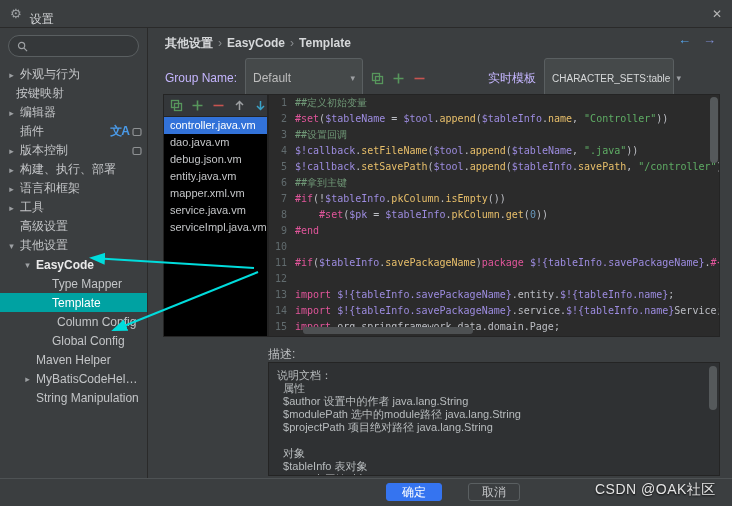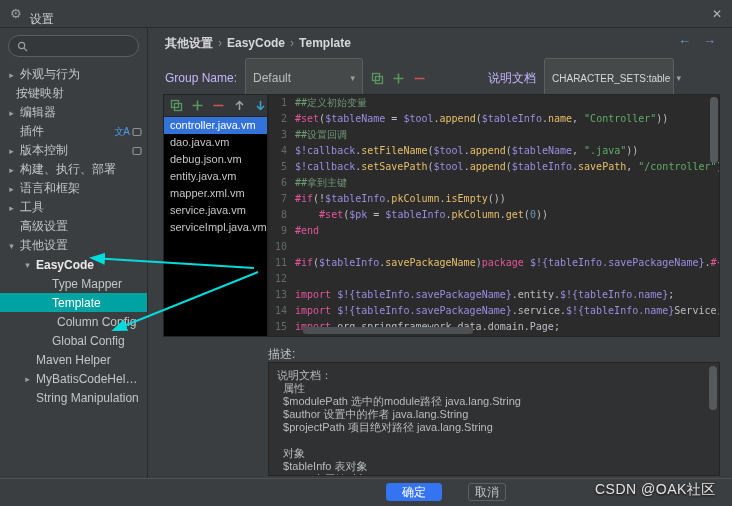--- a/index.html
+++ b/index.html
@@ -19,21 +19,21 @@
   .searchbox input{flex:1;min-width:0;background:transparent;border:none;outline:none;color:#ddd;font-size:11px;font-family:inherit;}
   .tree{flex:1;padding-top:4px;overflow:hidden;}
   .tree-row{height:19px;display:flex;align-items:center;gap:3px;padding-right:5px;cursor:pointer;white-space:nowrap;}
   .tree-row .chev{width:11px;flex:0 0 11px;font-size:9px;color:#9da0a3;text-align:center;}
   .tree-row .lab{color:#c3c5c7;font-size:12px;overflow:hidden;text-overflow:ellipsis;}
   .tree-row.selected{background:var(--accent);}
   .tree-row.selected .lab{color:#fff;}
   .tree-row.bold .lab{font-weight:bold;color:#eaeaea;}
   .tree-row .ticons{margin-left:auto;display:flex;gap:3px;align-items:center;}
   .mini{display:inline-flex;align-items:center;}
-  .translate{font-size:10px;color:#4a9bea;letter-spacing:-1px;font-weight:normal;}
+  .translate{font-size:12px;color:#4a9bea;letter-spacing:-1px;font-weight:bold;}
   
   .content{position:relative;flex:1;background:#3b3e40;overflow:hidden;}
   .breadcrumb{position:absolute;left:17px;top:5px;height:20px;line-height:20px;white-space:nowrap;}
   .bcitem{font-weight:bold;color:#d6d8da;cursor:pointer;}
   .bcsep{color:#8a8d90;padding:0 5px;}
   .nav{position:absolute;right:16px;top:4px;display:flex;gap:12px;font-size:13px;}
   .nav .back{color:#56a8f0;cursor:pointer;}
   .nav .fwd{color:#7d8cd0;cursor:pointer;}
   .grouprow{position:absolute;left:17px;top:38px;right:8px;height:24px;display:flex;align-items:center;gap:8px;}
   .lbl{color:#c4b5fd;white-space:nowrap;}
@@ -61,21 +61,21 @@
   .hsb{position:absolute;left:34px;bottom:2px;height:7px;width:170px;background:#4d5052;border-radius:3px;}
   
   .desclabel{position:absolute;left:120px;top:318px;color:#bdbfc1;}
   .descbox{position:absolute;left:120px;top:334px;width:452px;height:114px;background:#2f3133;border:1px solid #242424;padding:6px 14px 0 8px;overflow:hidden;}
   .descline{white-space:pre;font-size:11px;line-height:13px;color:#b8bcbe;}
   .vsb2{position:absolute;right:2px;top:3px;width:8px;height:44px;background:#55595b;border-radius:4px;}
   
   .footer{position:relative;height:28px;flex:0 0 28px;border-top:1px solid #4e5254;background:#3b3e40;}
   .btn{position:absolute;top:4px;height:18px;font-size:12px;border-radius:3px;cursor:pointer;font-family:inherit;}
   .ok{left:386px;padding:0 15px;background:var(--okblue);border:1px solid var(--okblue);color:#fff;}
-  .cancel{left:468px;padding:0 6px;background:#3b3e40;border:1px solid #5a5f61;color:#c3c5c7;}
+  .cancel{left:468px;padding:0 13px;background:#3b3e40;border:1px solid #5a5f61;color:#c3c5c7;}
   .watermark{position:absolute;left:595px;top:481px;z-index:40;font-size:14px;color:#e4e4e4;letter-spacing:.5px;text-shadow:0 1px 2px rgba(0,0,0,.85);}
   
   .annot{position:absolute;left:0;top:0;width:732px;height:506px;pointer-events:none;z-index:60;}
   .annot line{stroke:var(--annot);stroke-width:2;}
   .annot marker path{fill:var(--annot);}
 </style>
 </head>
 <body>
 
 <div class="window">
@@ -213,21 +213,21 @@
               <svg width="13" height="13" viewBox="0 0 13 13">
                 <path d="M6.5 1.5v10M1.5 6.5h10" stroke="#57965c" stroke-width="1.6"></path>
               </svg>
             </span>
             <span class="tbicon">
               <svg width="13" height="13" viewBox="0 0 13 13">
                 <path d="M1.5 6.5h10" stroke="#c75450" stroke-width="1.6"></path>
               </svg>
             </span>
           </div>
-        <span class="lbl lt">说明文档</span>
+        <span class="lbl lt">实时模板</span>
         <div class="combo combo-live">
           <span>CHARACTER_SETS:table</span>
           <span class="arrow">▾</span>
         </div>
       </div>
 
       <div class="listpanel">
         <div class="listtoolbar">
             <span class="tbicon">
               <svg width="13" height="13" viewBox="0 0 13 13">
@@ -287,22 +287,22 @@
           </div>
         <div class="vsb"></div>
         <div class="hsb"></div>
       </div>
 
       <div class="desclabel">描述:</div>
       <div class="descbox">
         <div>
             <div class="descline">说明文档：</div>
             <div class="descline">  属性</div>
+            <div class="descline">  $author 设置中的作者 java.lang.String</div>
             <div class="descline">  $modulePath 选中的module路径 java.lang.String</div>
-            <div class="descline">  $author 设置中的作者 java.lang.String</div>
             <div class="descline">  $projectPath 项目绝对路径 java.lang.String</div>
             <div class="descline"> </div>
             <div class="descline">  对象</div>
             <div class="descline">  $tableInfo 表对象</div>
             <div class="descline">      obj 表原始对象 com.intellij.database.model.DasTable</div>
           </div>
         <div class="vsb2"></div>
       </div>
     </div>
   </div>

